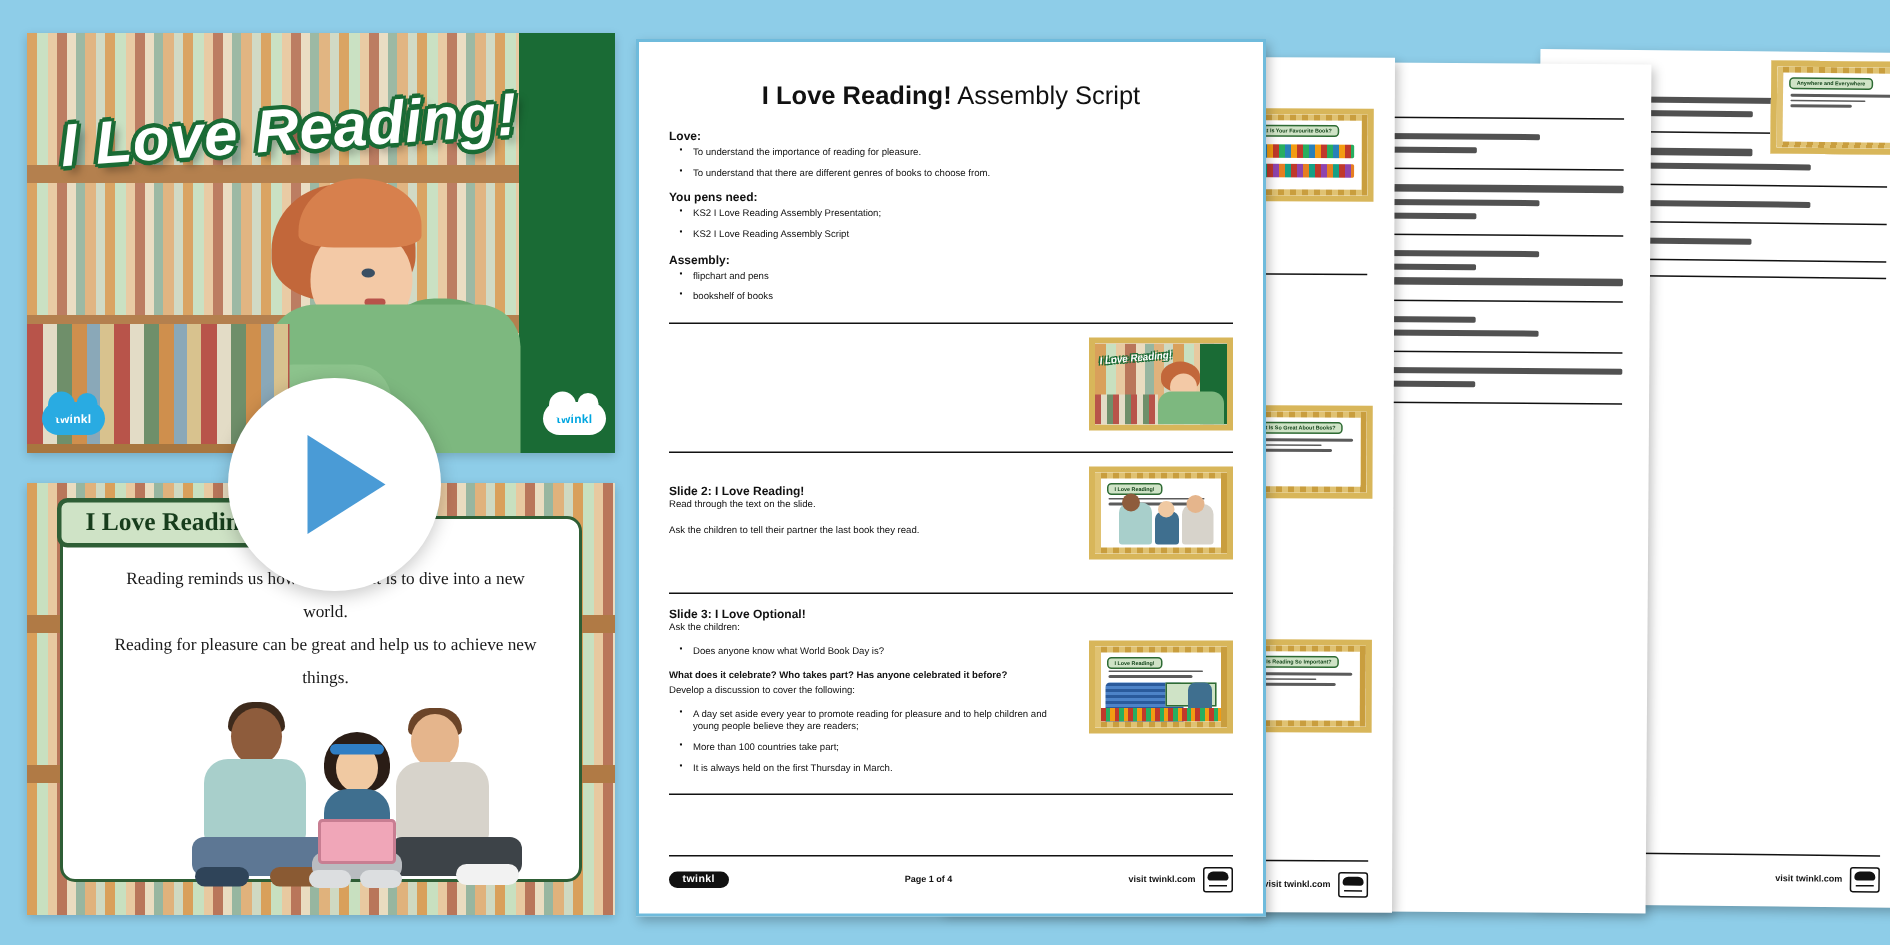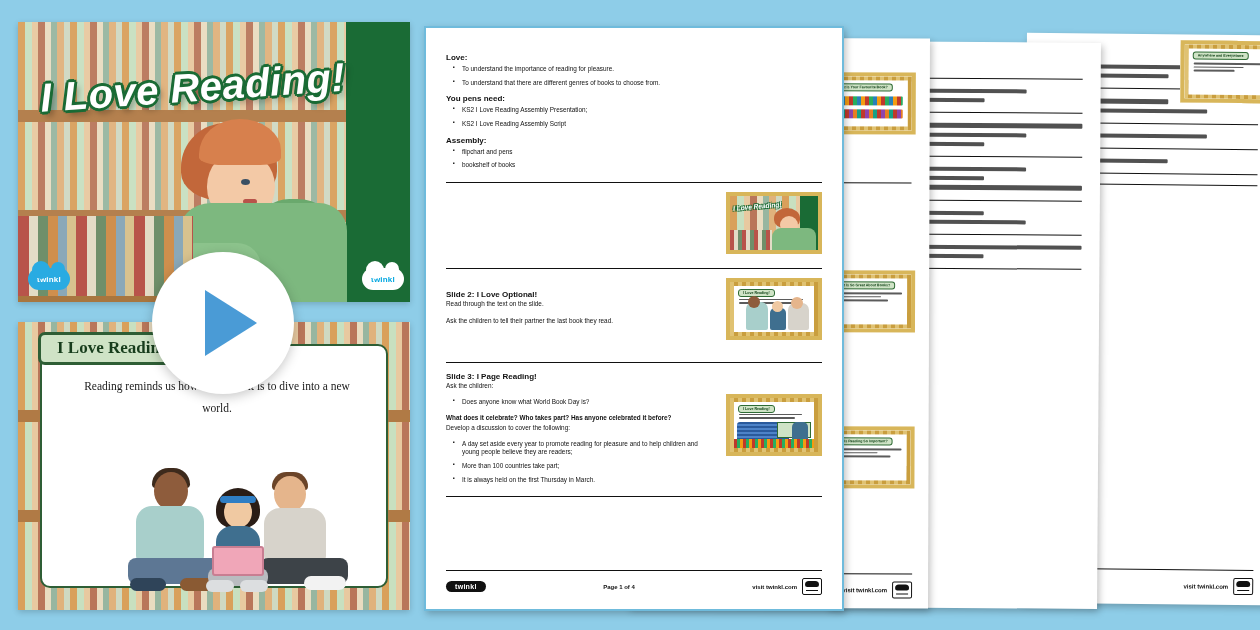--- a/index.html
+++ b/index.html
@@ -278,20 +278,21 @@
     <div class="twinkl-cloud cloud-blue" style="left:10px; bottom:12px;">twinkl</div>
     <div class="twinkl-cloud" style="right:6px; bottom:12px;">twinkl</div>
   </div>
 
   <div class="slide-card slide-second">
     <div class="shelf-bg"></div>
     <div class="slide2-inner">
       <div class="slide2-banner">I Love Reading!</div>
       <div class="slide2-text">
         <div>Reading reminds us how much fun it is to dive into a new world.</div>
+        <div>Reading for pleasure can be great and help us to achieve new things.</div>
       </div>
       <div class="family">
         <div class="fig dad1">
             <div class="hair"></div>
             <div class="head"></div>
           <div class="body"></div>
             <div class="legs"></div>
           <div class="shoe"></div>
             <div class="shoe2"></div>
           </div>
@@ -488,20 +489,23 @@
           <span class="ft-visit">visit twinkl.com</span>
           <span class="ft-badge"></span>
         </div>
       </div>
     </div>
   </div>
 
   <div class="page page-1">
     <div class="p1-body">
 
+      <div class="p1-title">
+        <b>I Love Reading!</b><span> Assembly Script</span>
+      </div>
 
       <div class="sec-h">Love:</div>
       <ul class="bl">
         <li>To understand the importance of reading for pleasure.</li>
         <li>To understand that there are different genres of books to choose from.</li>
       </ul>
 
       <div class="sec-h">You pens need:</div>
       <ul class="bl">
         <li>KS2 I Love Reading Assembly Presentation;</li>
@@ -531,21 +535,21 @@
               <div style="position:absolute;left:3px;top:6px;right:20px;font-size:6.5px;font-weight:bold;font-style:italic;color:#fff;transform:rotate(-5deg);text-shadow:-1px -1px 0 #1a6b35,1px -1px 0 #1a6b35,-1px 1px 0 #1a6b35,1px 1px 0 #1a6b35;white-space:nowrap">I Love Reading!</div>
             </div>
           </div>
         </div>
       </div>
 
       <div class="rule"></div>
 
       <div class="slide-row" style="min-height:72px">
         <div class="txt" style="padding-top:12px">
-          <div class="s-title">Slide 2: I Love Optional!</div>
+          <div class="s-title">Slide 2: I Love Reading!</div>
           <div class="s-sub">Read through the text on the slide.</div>
           <div class="s-para">Ask the children to tell their partner the last book they read.</div>
         </div>
         <div class="thumb">
           <div class="tframe">
               <div class="tinner">
             <div class="t-banner">I Love Reading!</div>
             <div class="t-lines" style="top:13px">
                   <i style="width:92%"></i>
                   <i style="width:86%"></i>
@@ -560,21 +564,21 @@
             </div>
           </div>
             </div>
         </div>
       </div>
 
       <div class="rule"></div>
 
       <div class="slide-row" style="min-height:100px">
         <div class="txt">
-          <div class="s-title">Slide 3: I Page Reading!</div>
+          <div class="s-title">Slide 3: I Love Optional!</div>
           <div class="s-sub">Ask the children:</div>
           <ul class="bl" style="margin-top:7px">
             <li>Does anyone know what World Book Day is?</li>
           </ul>
           <div class="s-para b">What does it celebrate? Who takes part? Has anyone celebrated it before?</div>
           <div class="s-sub">Develop a discussion to cover the following:</div>
           <ul class="bl" style="margin-top:7px">
             <li>A day set aside every year to promote reading for pleasure and to help children and young people believe they are readers;</li>
             <li>More than 100 countries take part;</li>
             <li>It is always held on the first Thursday in March.</li>

